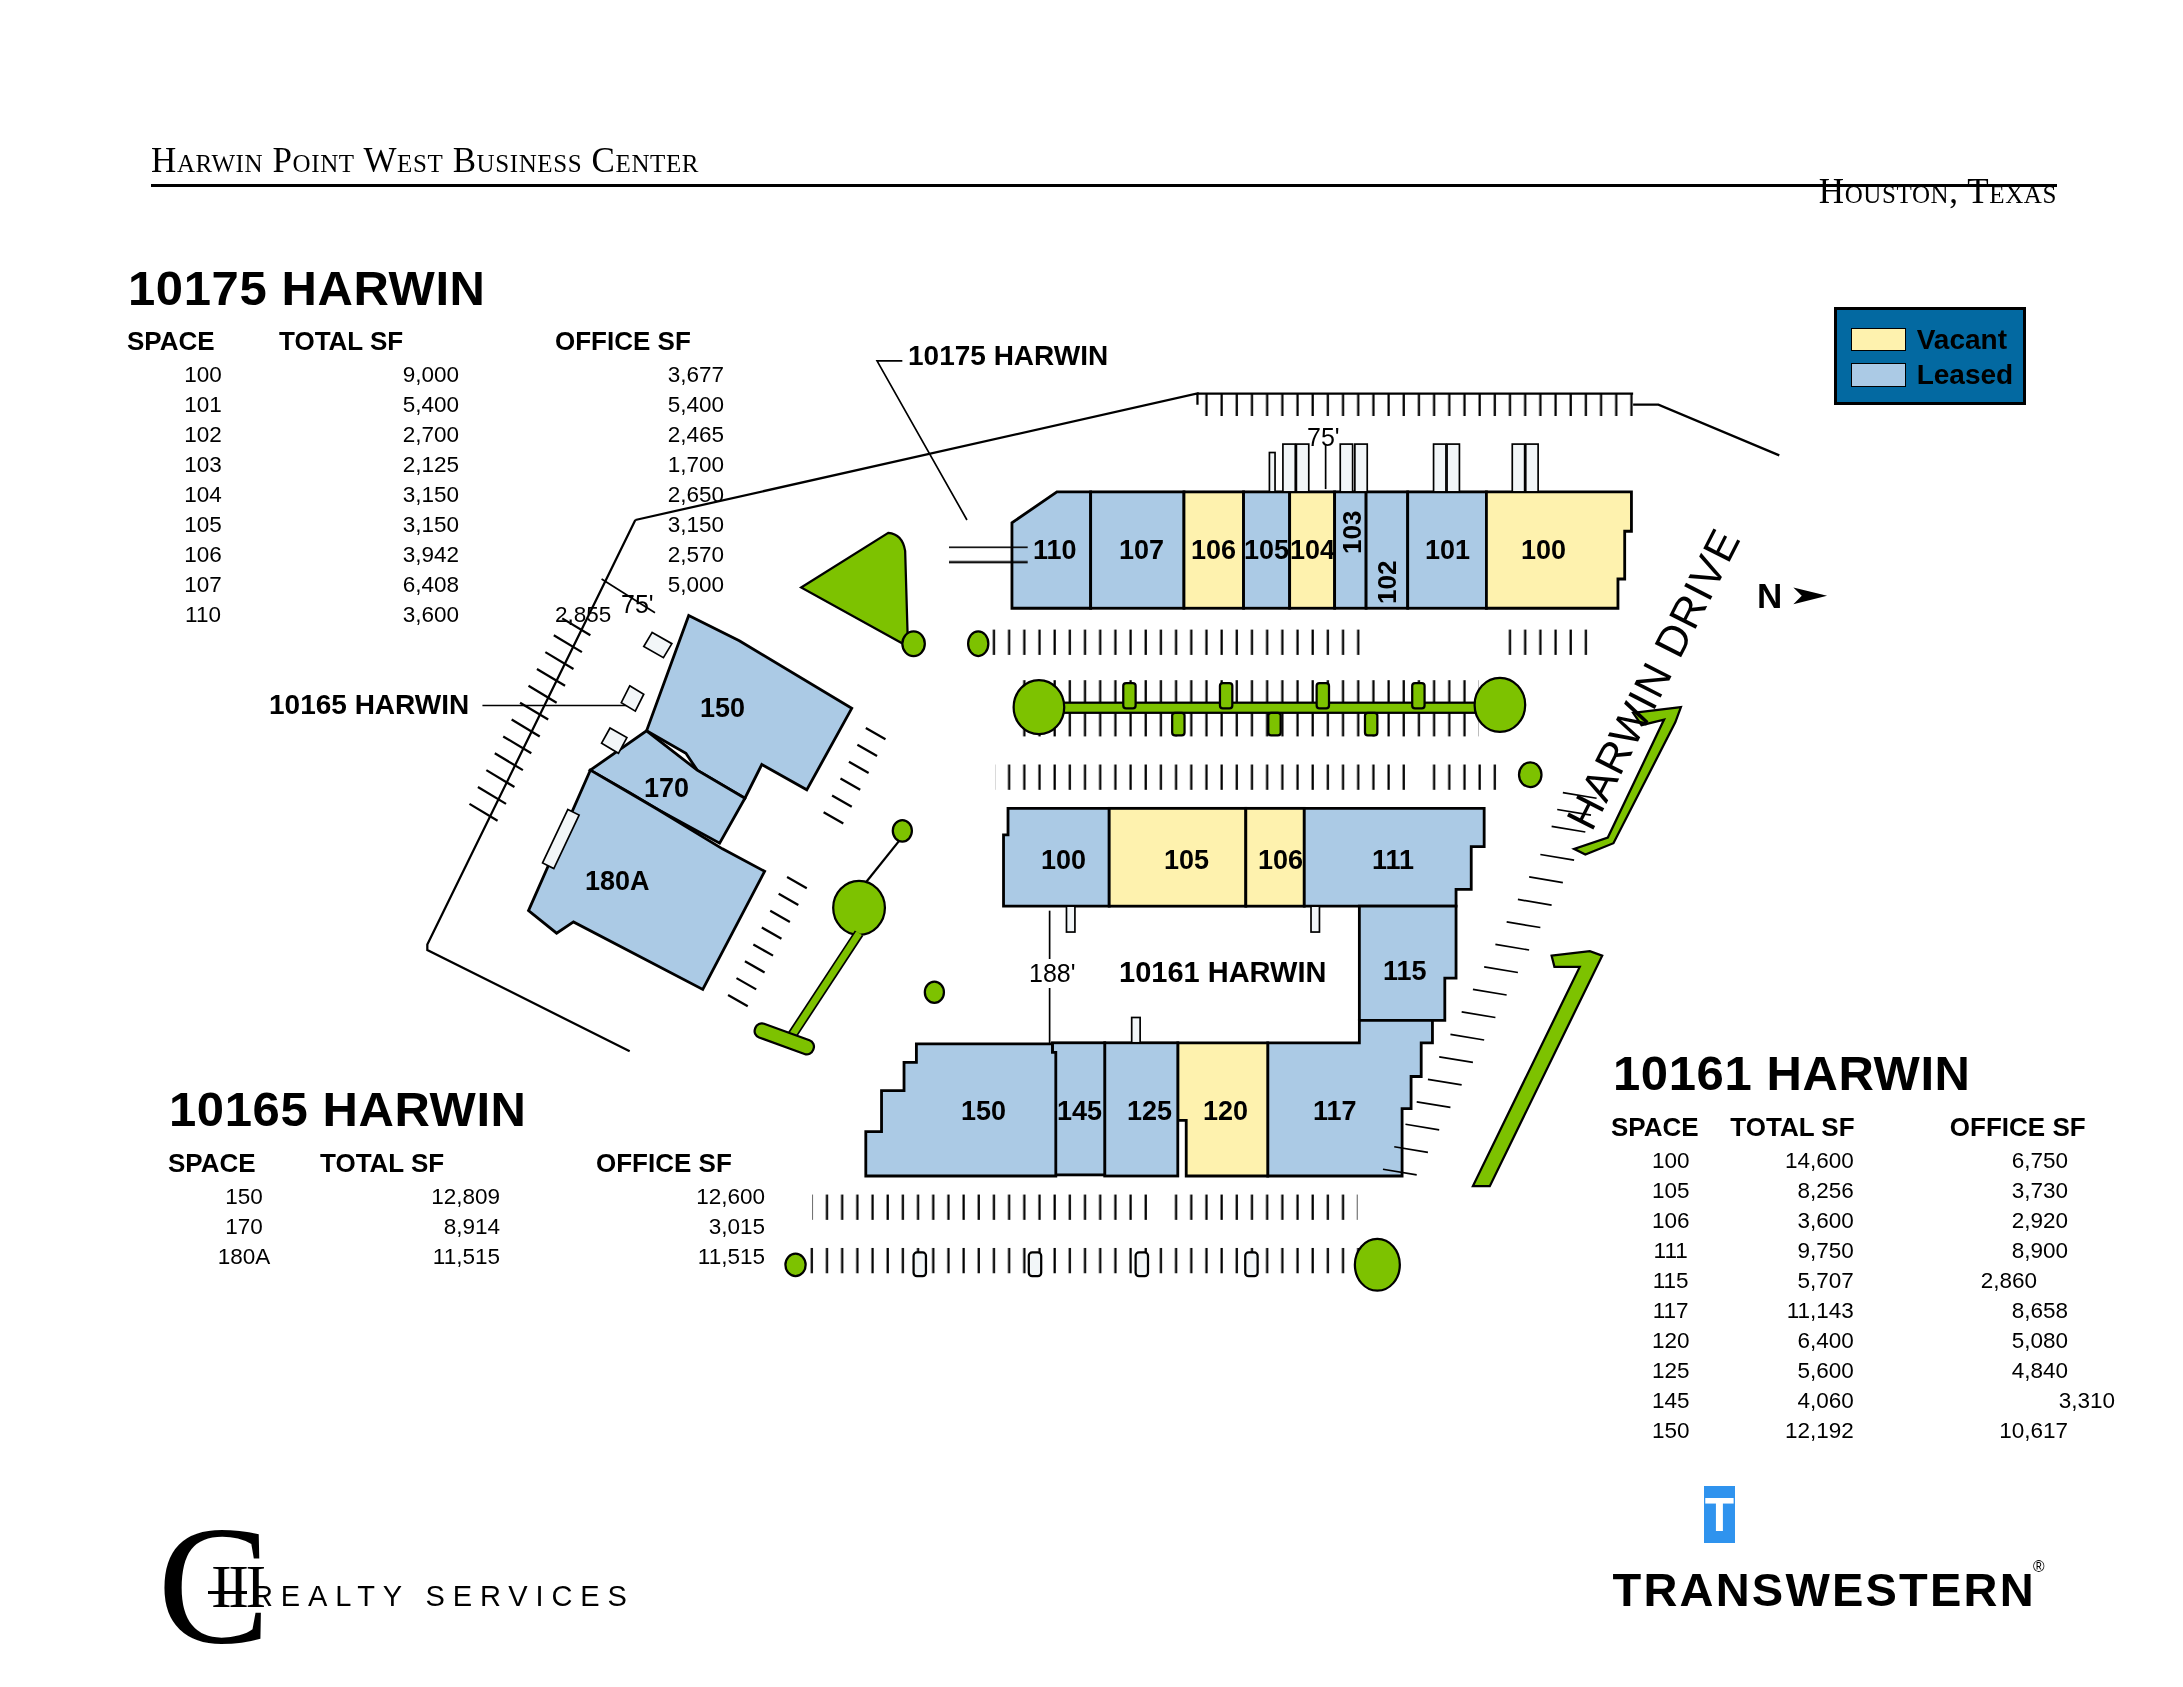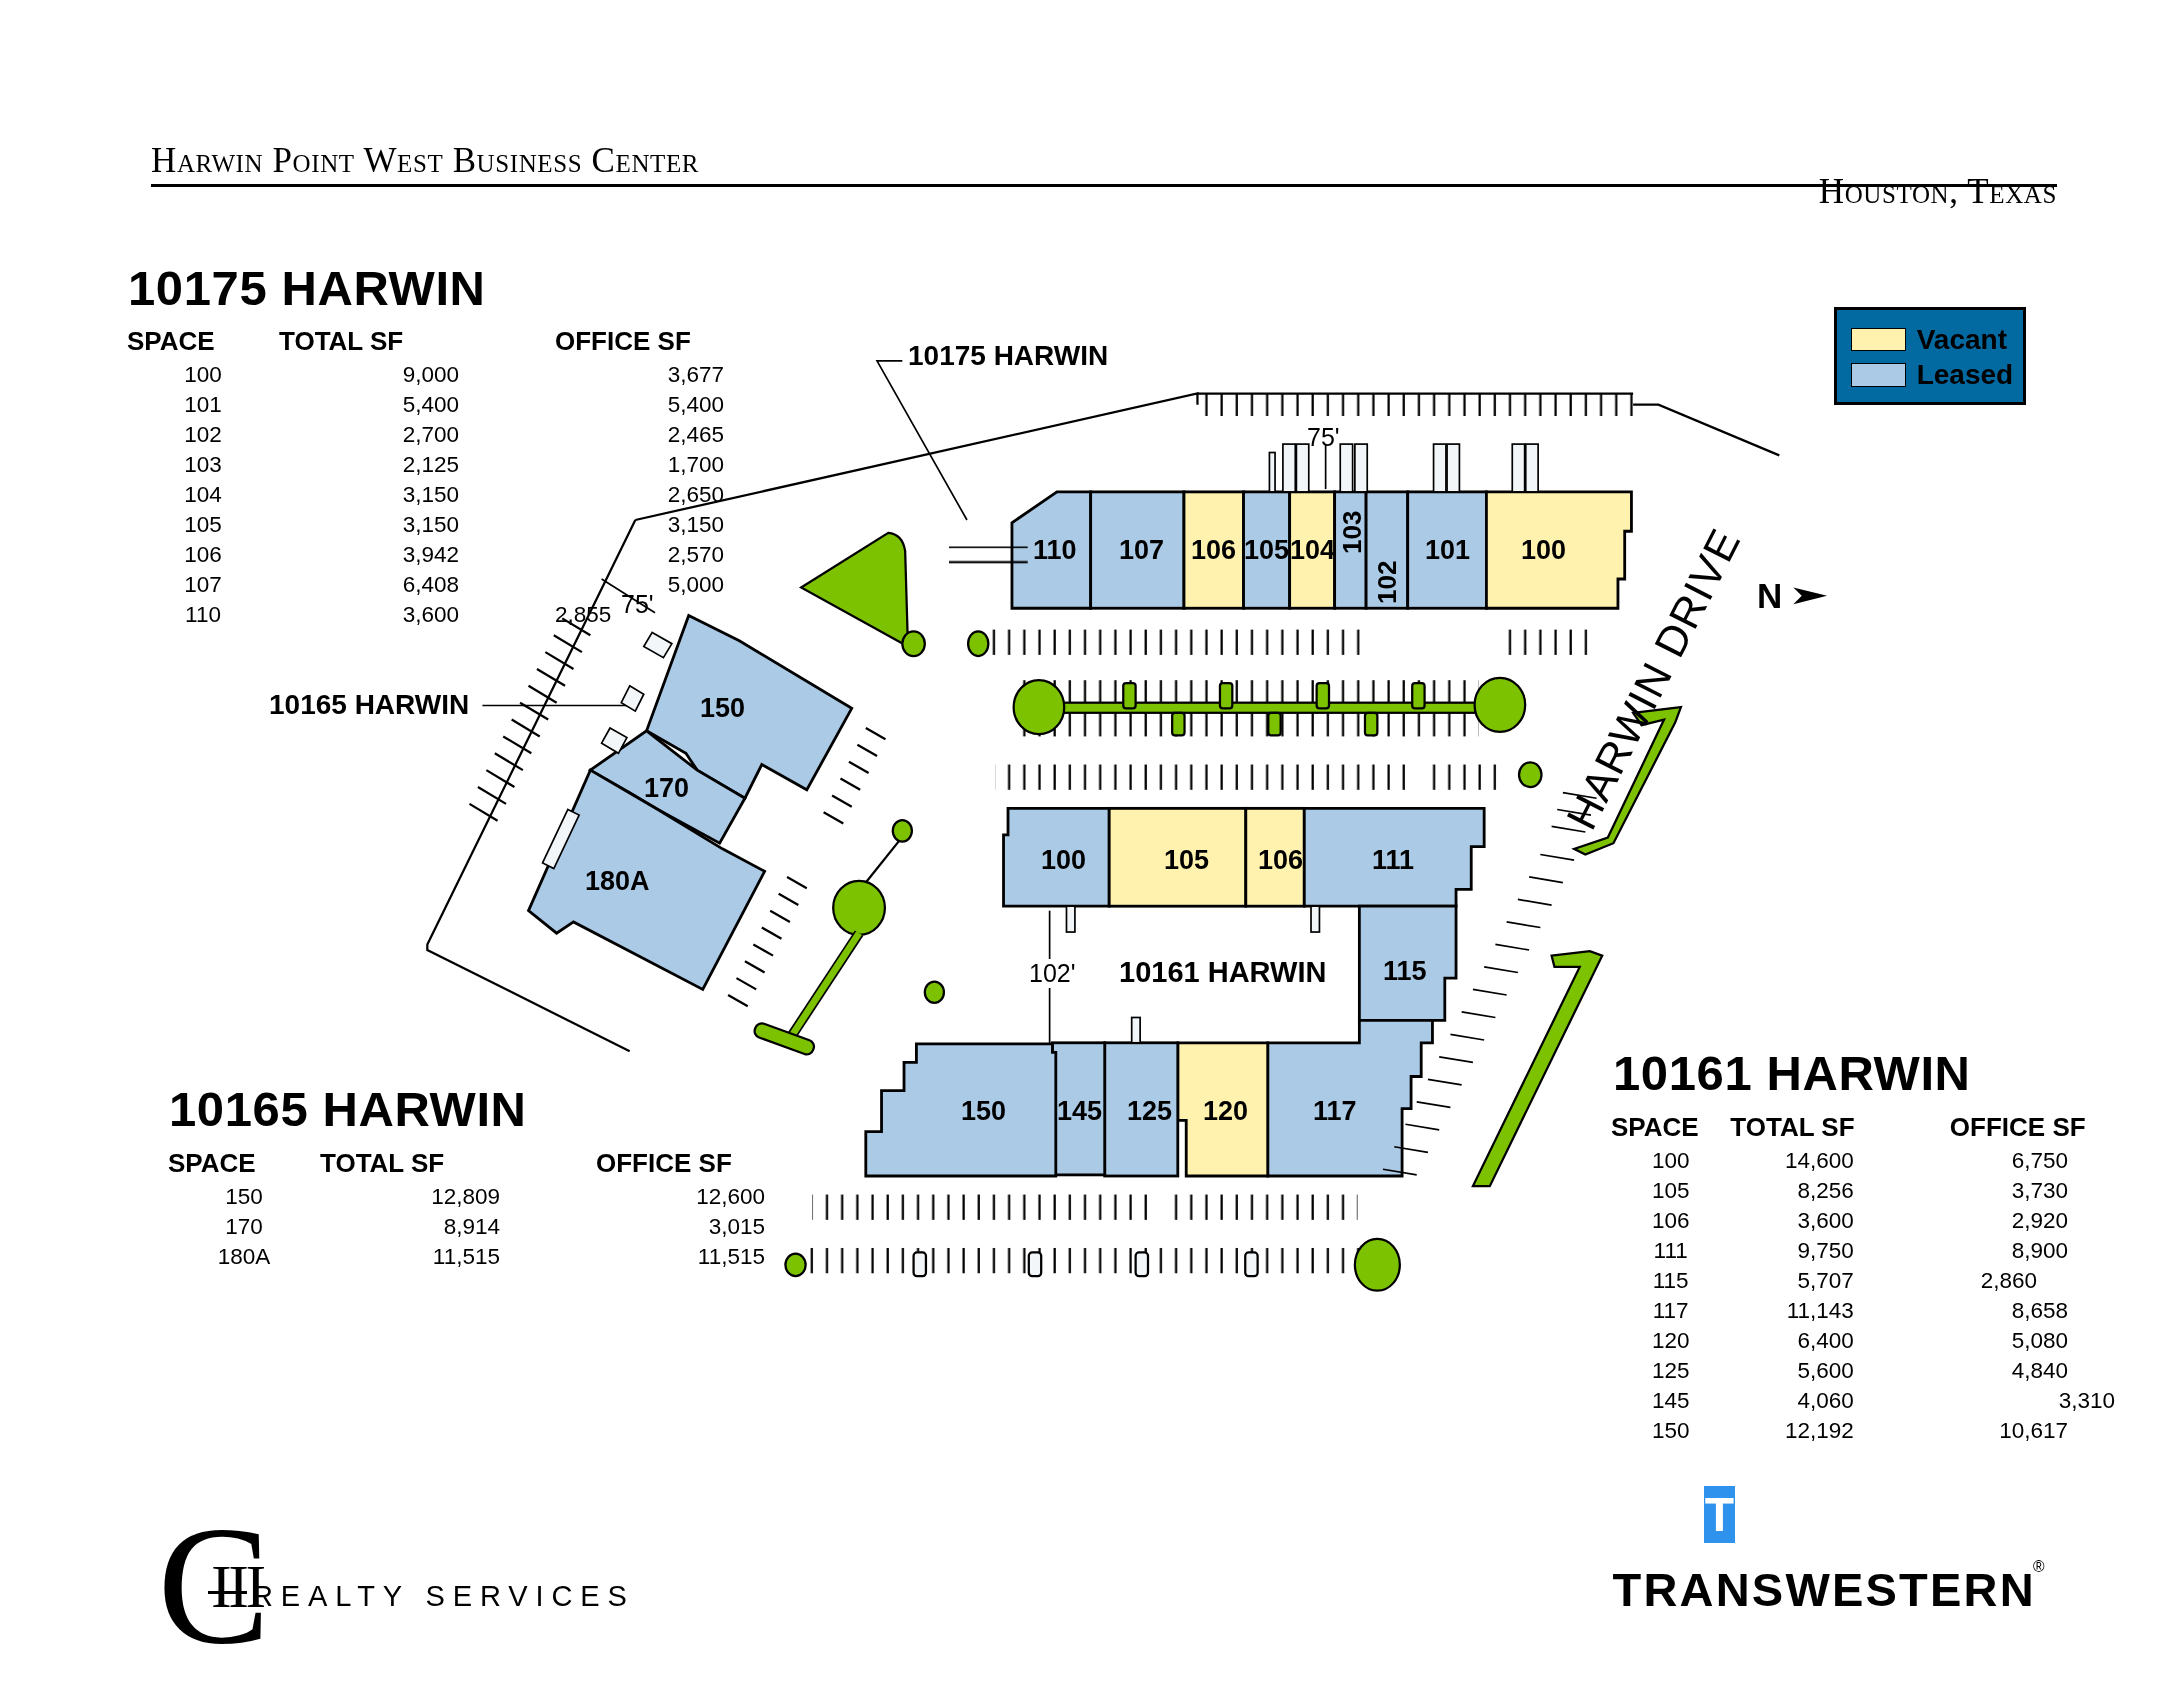--- a/index.html
+++ b/index.html
@@ -371,21 +371,21 @@
   </g>
 
   <polygon points="3190,1045 3250,1060 3190,1075 3205,1060" fill="#000"></polygon>
 </svg>
 
 <div class="abs unit-label" style="left:908px;top:340px;font-size:28px;">10175  HARWIN</div>
 <div class="abs unit-label" style="left:269px;top:689px;font-size:28px;">10165  HARWIN</div>
 <div class="abs unit-label" style="left:1119px;top:956px;font-size:29px;">10161  HARWIN</div>
 <div class="abs" style="left:1307px;top:423px;font-size:25px;">75'</div>
 <div class="abs" style="left:621px;top:590px;font-size:25px;">75'</div>
-<div class="abs" style="left:1029px;top:959px;font-size:25px;background:#fff;">102'</div>
+<div class="abs" style="left:1029px;top:959px;font-size:25px;background:#fff;">188'</div>
 <div class="abs unit-label" style="left:1757px;top:576px;font-size:35px;">N</div>
 <div class="abs" style="left:1557px;top:815px;font-size:43px;transform:rotate(-63deg);transform-origin:left top;white-space:nowrap;letter-spacing:1.1px;">HARWIN DRIVE</div>
 
 <div>
   <div class="abs unit-label" style="left:1033px;top:535px;font-size:27px;">110</div>
   <div class="abs unit-label" style="left:1119px;top:535px;font-size:27px;">107</div>
   <div class="abs unit-label" style="left:1191px;top:535px;font-size:27px;">106</div>
   <div class="abs unit-label" style="left:1244px;top:535px;font-size:27px;">105</div>
   <div class="abs unit-label" style="left:1290px;top:535px;font-size:27px;">104</div>
   <div class="abs unit-label" style="left:1337px;top:554px;font-size:26px;transform:rotate(-90deg);transform-origin:left top;">103</div>

